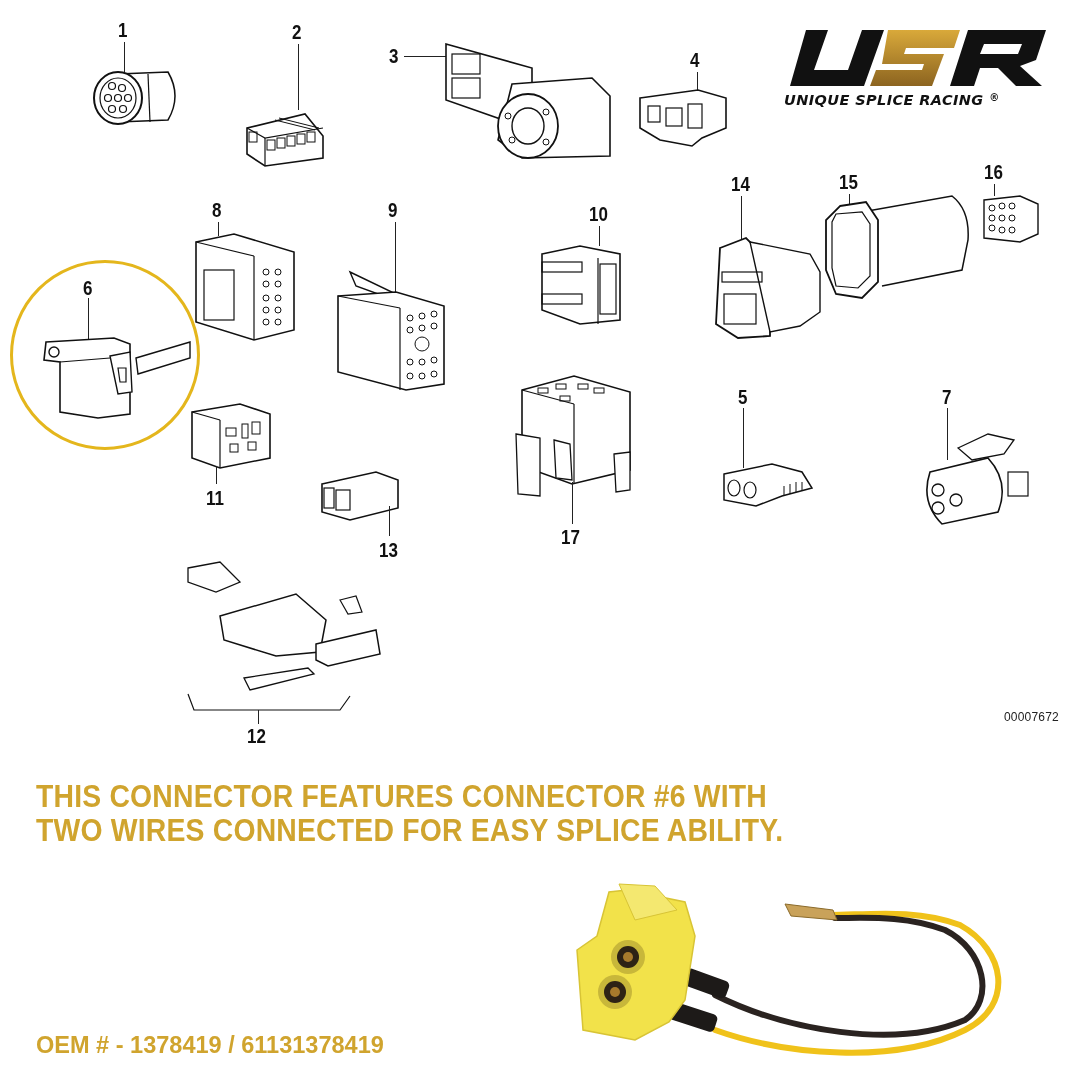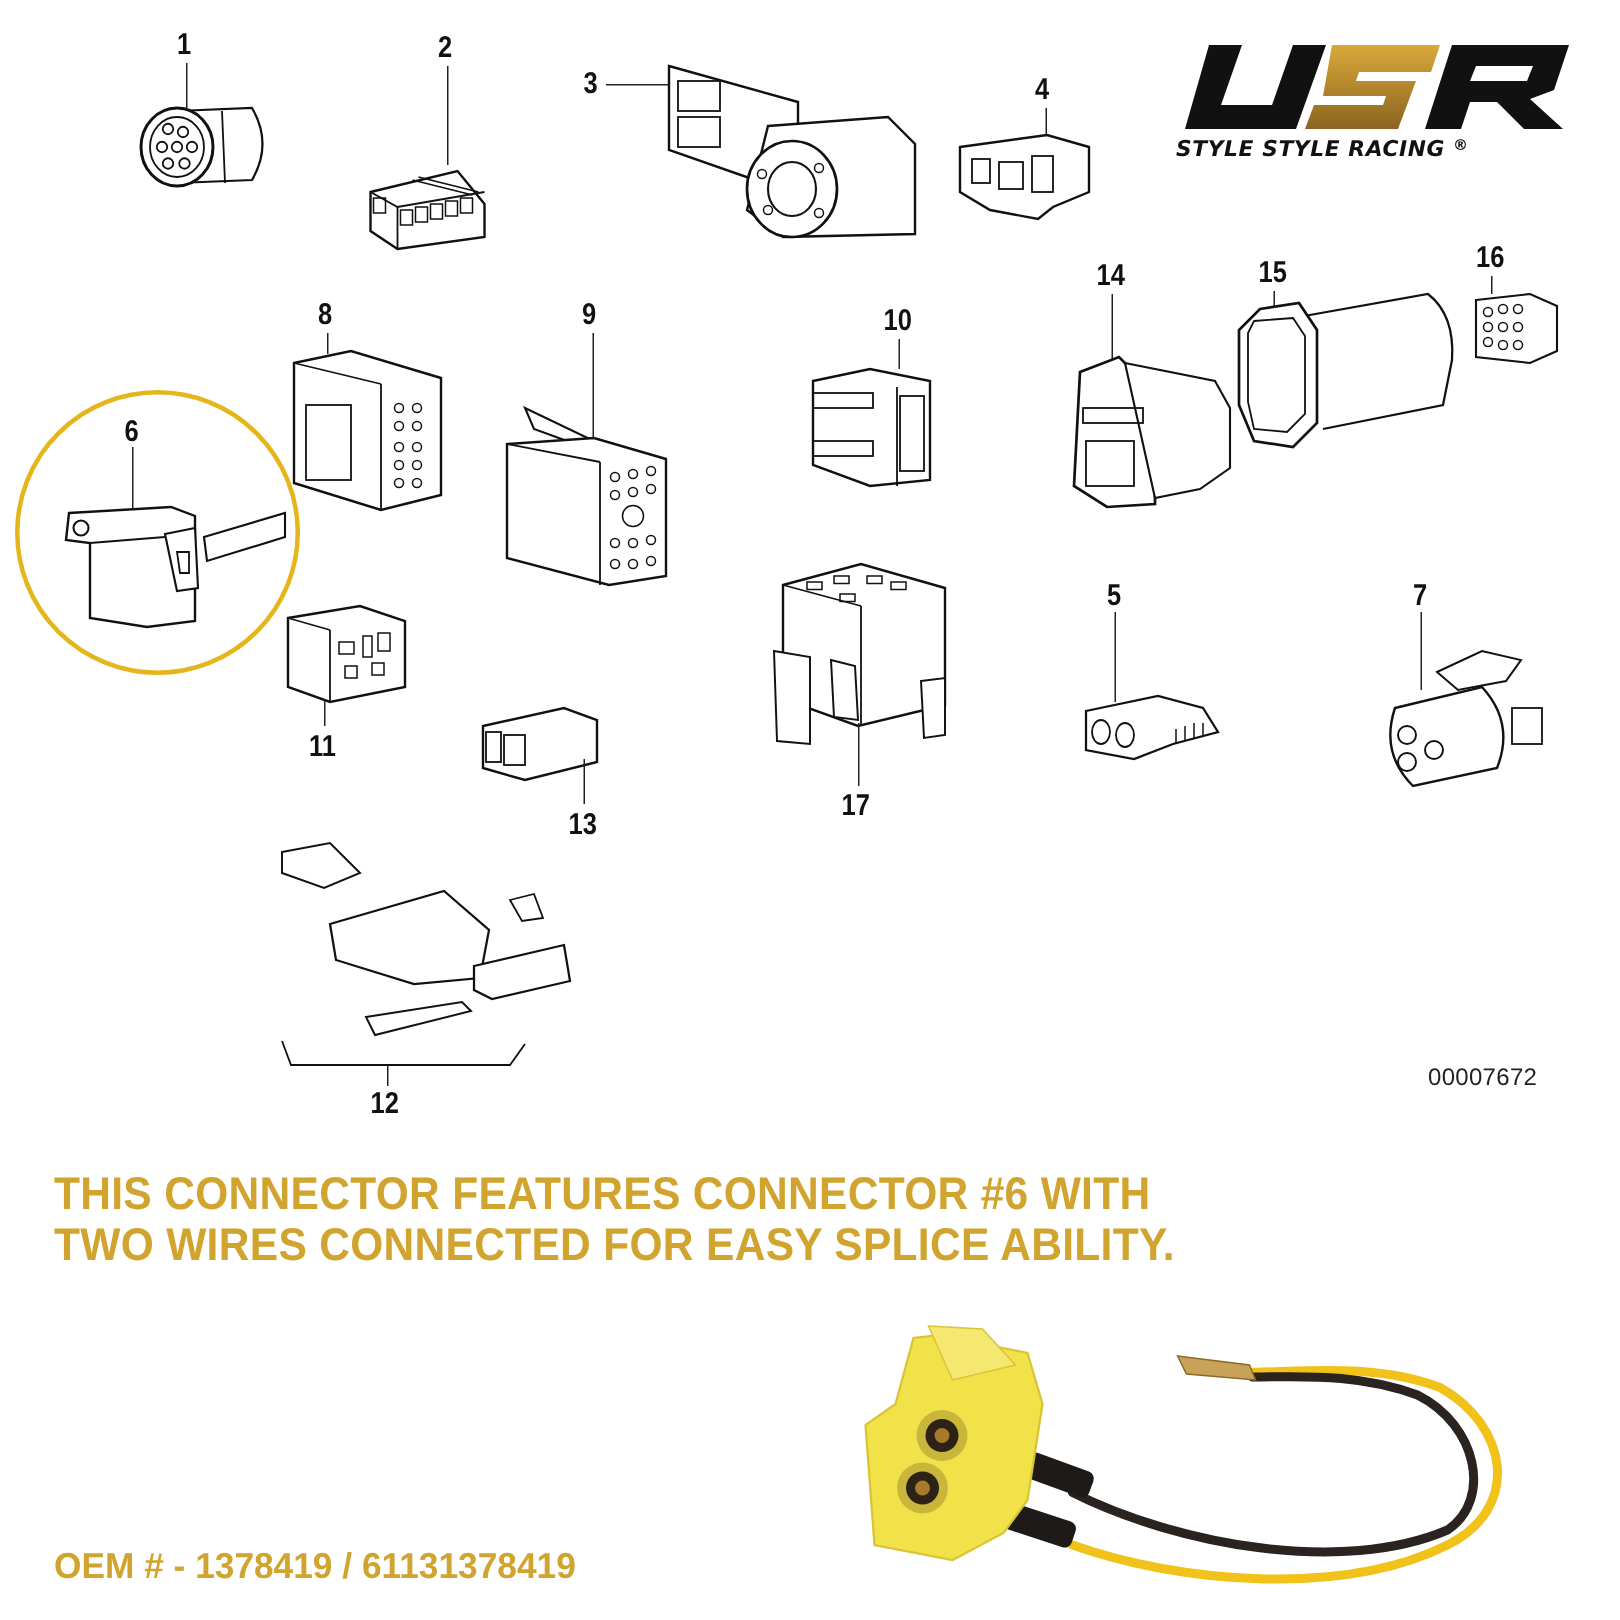--- a/index.html
+++ b/index.html
@@ -28,22 +28,22 @@
 
   .part { position: absolute; }
   .part svg { display: block; overflow: visible; }
 
   .highlight-ring {
     position: absolute; left: 10px; top: 260px; width: 190px; height: 190px;
     border: 3px solid #e4b61c; border-radius: 50%;
   }
 
   .diagram-code {
-    position: absolute; left: 952px; top: 710px;
-    font-family: "Liberation Sans", sans-serif; font-size: 16px; color: #222; letter-spacing: 0.2px;
+    position: absolute; left: 1004px; top: 710px;
+    font-family: "Liberation Sans", sans-serif; font-size: 12px; color: #222; letter-spacing: 0.2px;
   }
 
   .headline {
     position: absolute; left: 36px; top: 779px;
     font-family: "Liberation Sans", sans-serif; font-weight: bold; font-size: 30.5px;
     line-height: 34px; color: #d0a42e; letter-spacing: 0.2px;
     transform: scaleX(0.93); transform-origin: left top; white-space: nowrap;
   }
 
   .oem {
@@ -68,21 +68,21 @@
         <stop offset="0" stop-color="#d9a93a"></stop>
         <stop offset="1" stop-color="#8c6420"></stop>
       </linearGradient>
     </defs>
     <polygon points="104,4 176,4 170,22 122,22 120,28 160,28 148,60 86,60 92,44 138,44 140,38 98,38" fill="url(#gold)"></polygon>
 
     <polygon points="184,4 262,4 252,34 236,40 258,60 232,60 214,42 196,42 190,60 166,60" fill="#111"></polygon>
     <polygon points="200,18 238,18 234,28 196,28" fill="#fff"></polygon>
   </svg>
   <div class="logo-tag">
-    <span>STYLE STYLE RACING</span>
+    <span>UNIQUE SPLICE RACING</span>
     <span style="font-size:10px;vertical-align:top;">®</span>
   </div>
 </div>
 
 <span class="num" style="left:118px;top:20px;">1</span>
 <div class="leader" style="left:124px;top:42px;height:30px;"></div>
 <div class="part" style="left:88px;top:68px;">
   <svg width="95" height="58" viewBox="0 0 95 58">
     <path d="M30,6 L80,4 Q94,28 80,52 L30,54" fill="#fff" stroke="#111" stroke-width="1.5"></path>
     <ellipse cx="30" cy="30" rx="24" ry="26" fill="#fff" stroke="#111" stroke-width="2"></ellipse>

